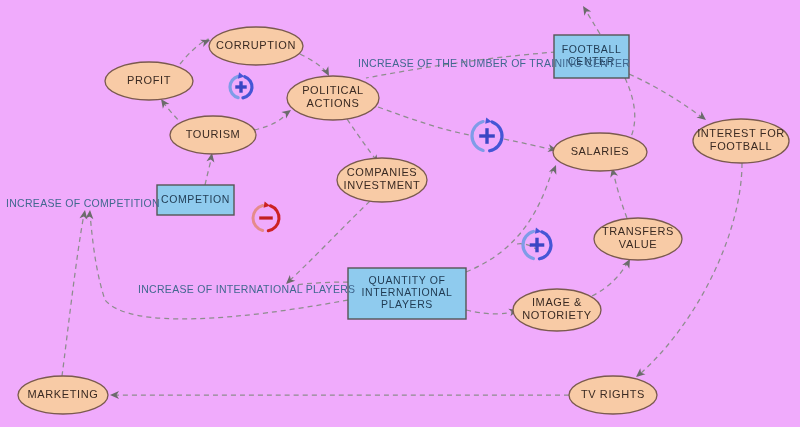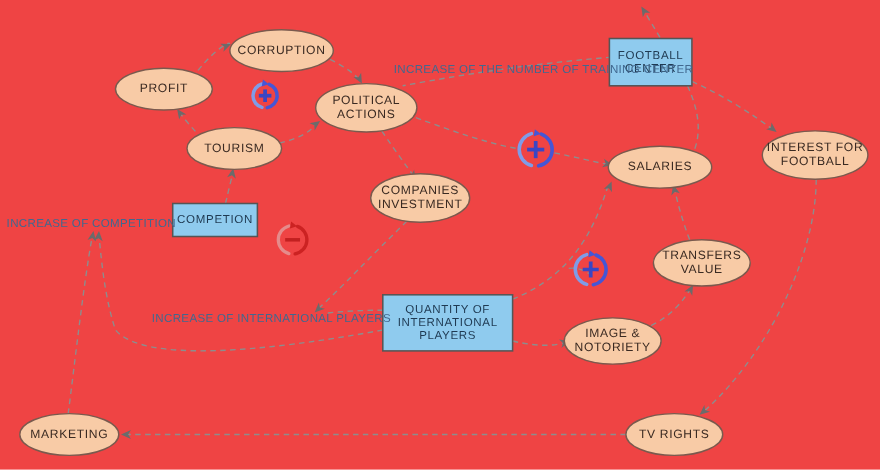--- a/index.html
+++ b/index.html
@@ -8,21 +8,21 @@
     padding: 0;
     background: #ffffff;
   }
   body {
     font-family: "Liberation Sans", sans-serif;
   }
   #canvas {
     position: relative;
     width: 800px;
     height: 427px;
-    background: #ef4444;
+    background: #f0abfc;
     overflow: hidden;
   }
   #diagram-svg {
     position: absolute;
     left: 0;
     top: 0;
     width: 800px;
     height: 427px;
   }
   .node-ellipse-shape {

